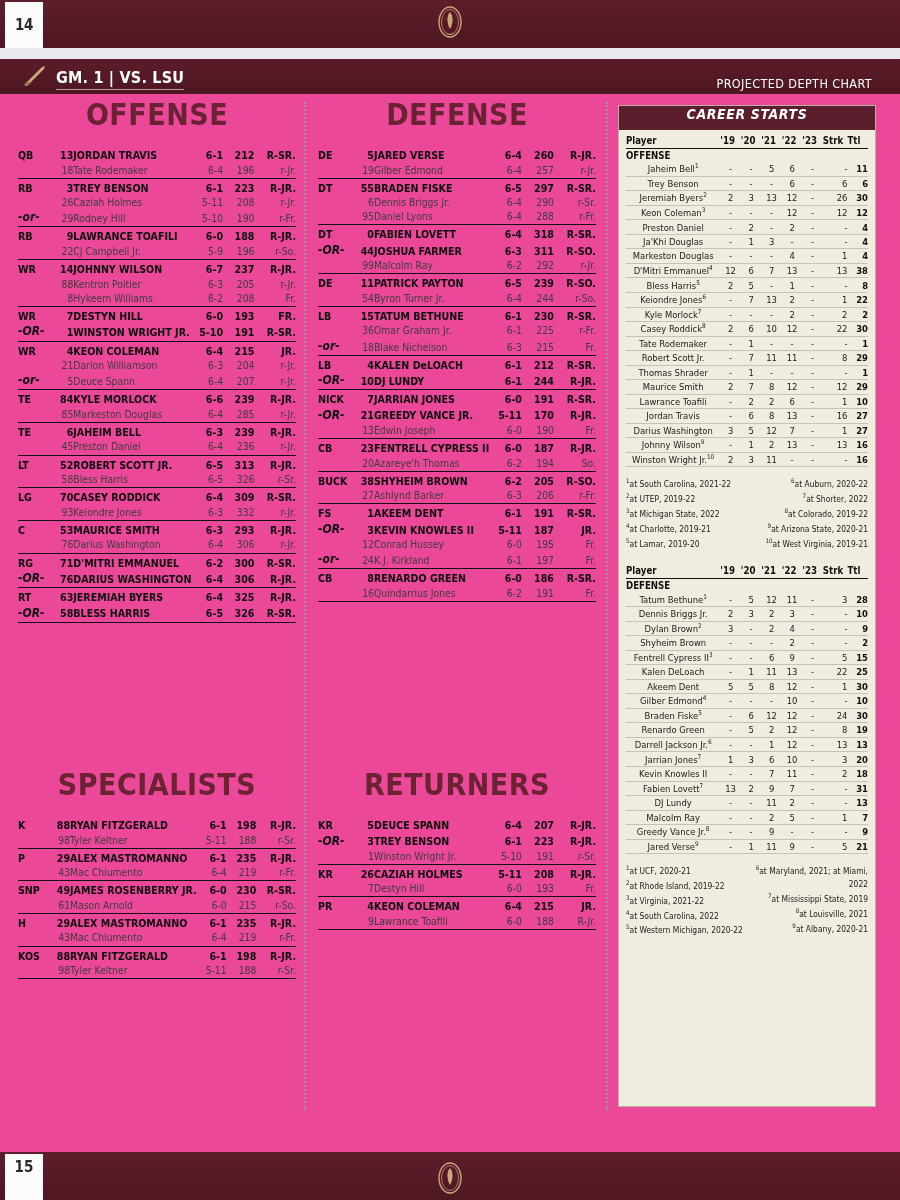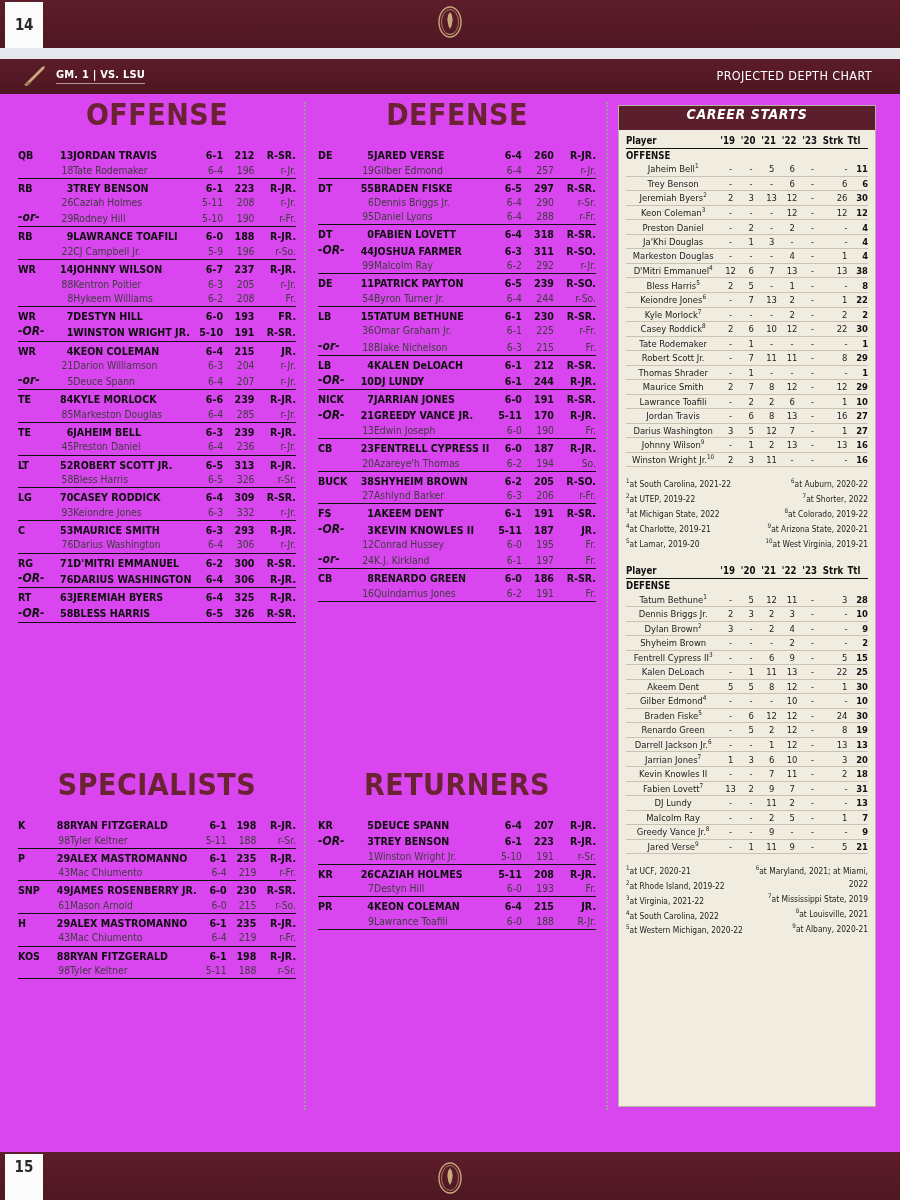--- a/index.html
+++ b/index.html
@@ -4,41 +4,41 @@
 <style>
   html,body{margin:0;padding:0;}
   body{
     width:900px;height:1200px;
     background:#ffffff;
     font-family:"Liberation Sans", sans-serif;
     position:relative;
     overflow:hidden;
     color:#1b1b1b;
   }
-  .page{position:absolute;left:0;top:0;width:900px;height:1200px;background:#d946ef;}
+  .page{position:absolute;left:0;top:0;width:900px;height:1200px;background:#ec4899;}
 
   
   .topband{position:absolute;left:0;top:0;width:900px;height:48px;background:#571926;}
   .topband-inner{position:absolute;left:0;top:0;width:900px;height:48px;
      background:linear-gradient(180deg,#5d1d2a 0%,#4f1722 100%);}
   .pagenum-tab{position:absolute;left:5px;top:2px;width:38px;height:46px;background:#fbfbfb;
      display:flex;align-items:center;justify-content:center;}
   .pagenum-tab span{font-family:"DejaVu Sans Condensed","Liberation Sans",sans-serif;
      font-weight:bold;font-size:15px;color:#2a2a2a;letter-spacing:-0.5px;}
   .seal{position:absolute;left:432px;top:2px;width:36px;height:44px;}
   .gapband{position:absolute;left:0;top:48px;width:900px;height:11px;background:#e8e9ee;}
 
   
   .headerbar{position:absolute;left:0;top:59px;width:900px;height:35px;
      background:linear-gradient(180deg,#5c1c29 0%,#4d1621 100%);}
   .spear{position:absolute;left:22px;top:64px;width:26px;height:24px;}
   .gmlabel{position:absolute;left:56px;top:68px;font-family:"DejaVu Sans Condensed","Liberation Sans",sans-serif;
-     font-weight:bold;font-size:11px;color:#ffffff;letter-spacing:0.2px;
+     font-weight:bold;font-size:16px;color:#ffffff;letter-spacing:0.2px;
      border-bottom:1px solid rgba(255,255,255,.55);padding-bottom:2px;white-space:nowrap;}
-  .pdclabel{position:absolute;right:28px;top:68px;font-family:"DejaVu Sans Condensed","Liberation Sans",sans-serif;
+  .pdclabel{position:absolute;right:28px;top:76px;font-family:"DejaVu Sans Condensed","Liberation Sans",sans-serif;
      font-weight:normal;font-size:12.5px;color:#ffffff;letter-spacing:0.4px;white-space:nowrap;}
 
   
   .botband{position:absolute;left:0;top:1152px;width:900px;height:48px;
      background:linear-gradient(180deg,#5d1d2a 0%,#4f1722 100%);}
   .pagenum-tab-b{position:absolute;left:5px;top:1154px;width:38px;height:46px;background:#fbfbfb;
      display:flex;align-items:flex-start;justify-content:center;padding-top:4px;}
   .pagenum-tab-b span{font-family:"DejaVu Sans Condensed","Liberation Sans",sans-serif;
      font-weight:bold;font-size:15px;color:#2a2a2a;}
   .seal-b{position:absolute;left:432px;top:1156px;width:36px;height:44px;}

